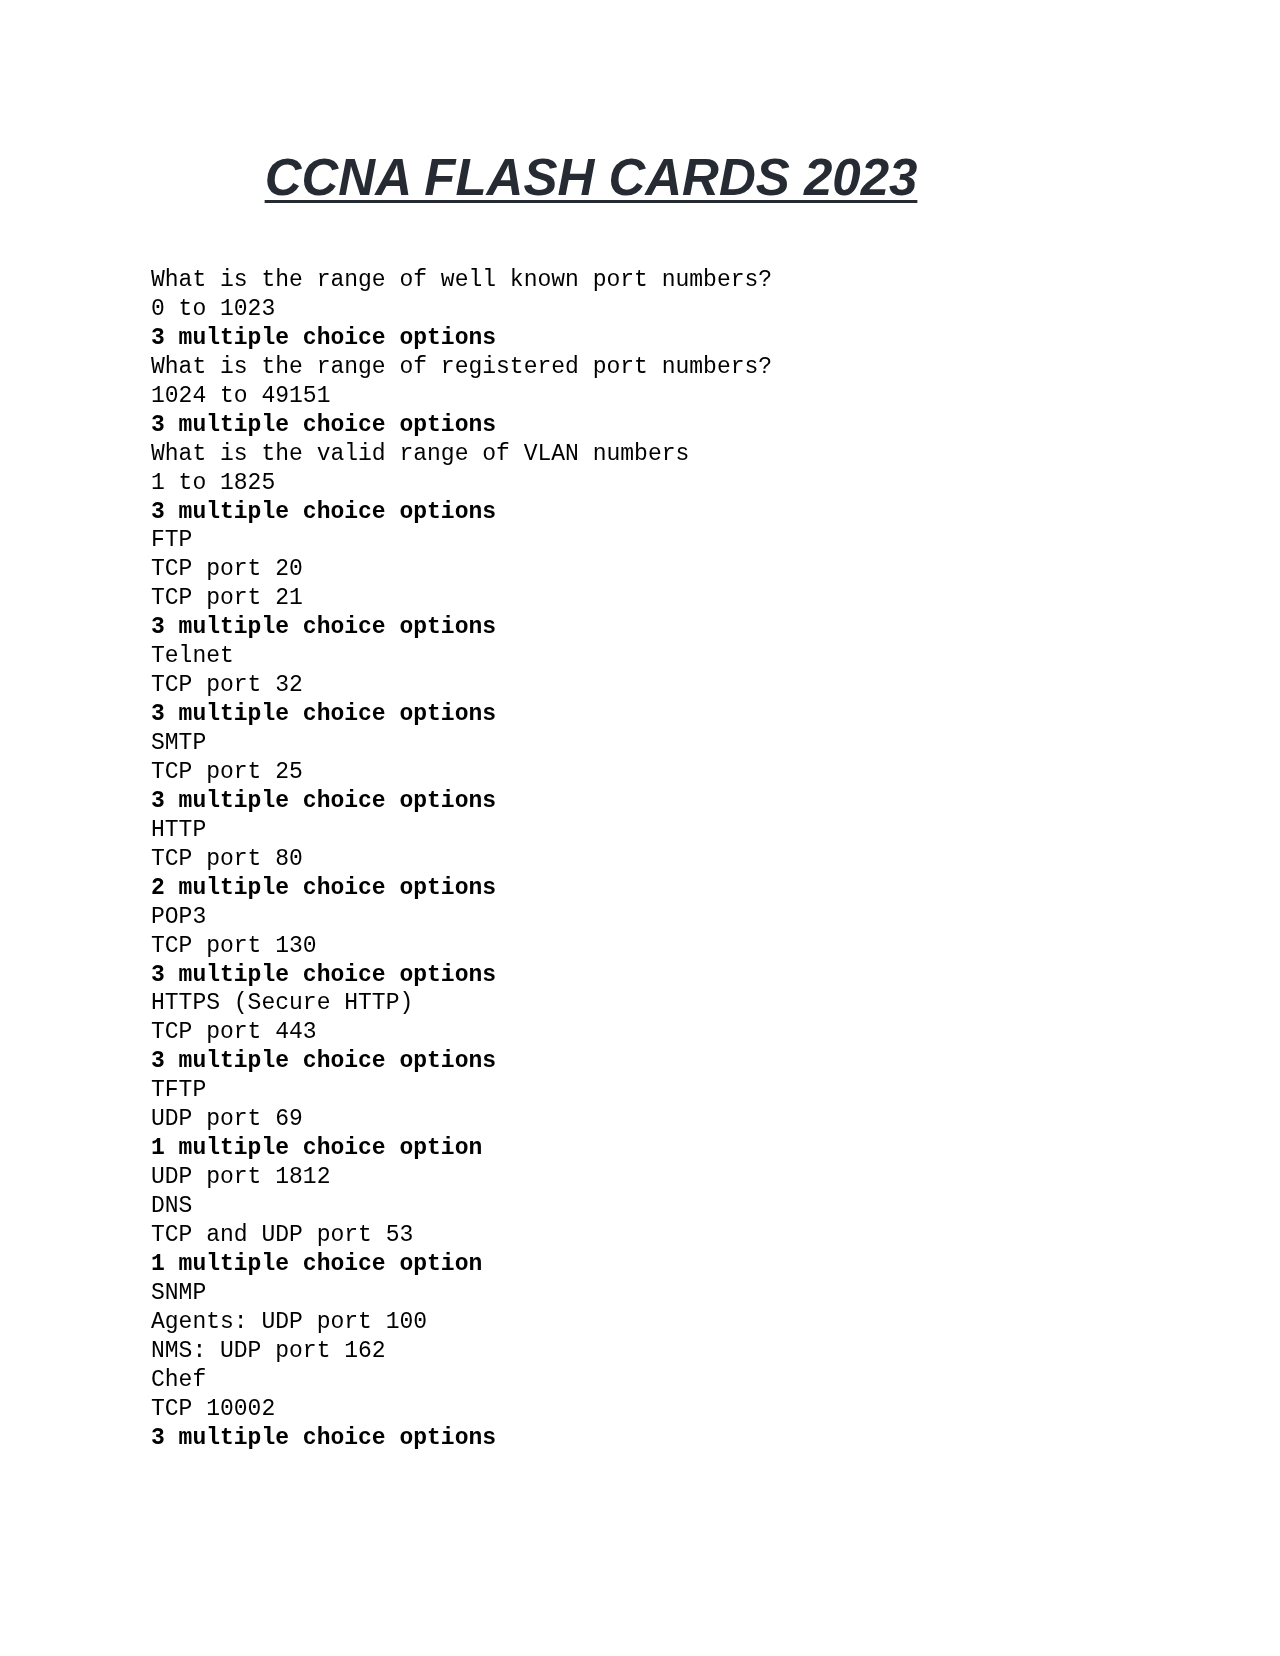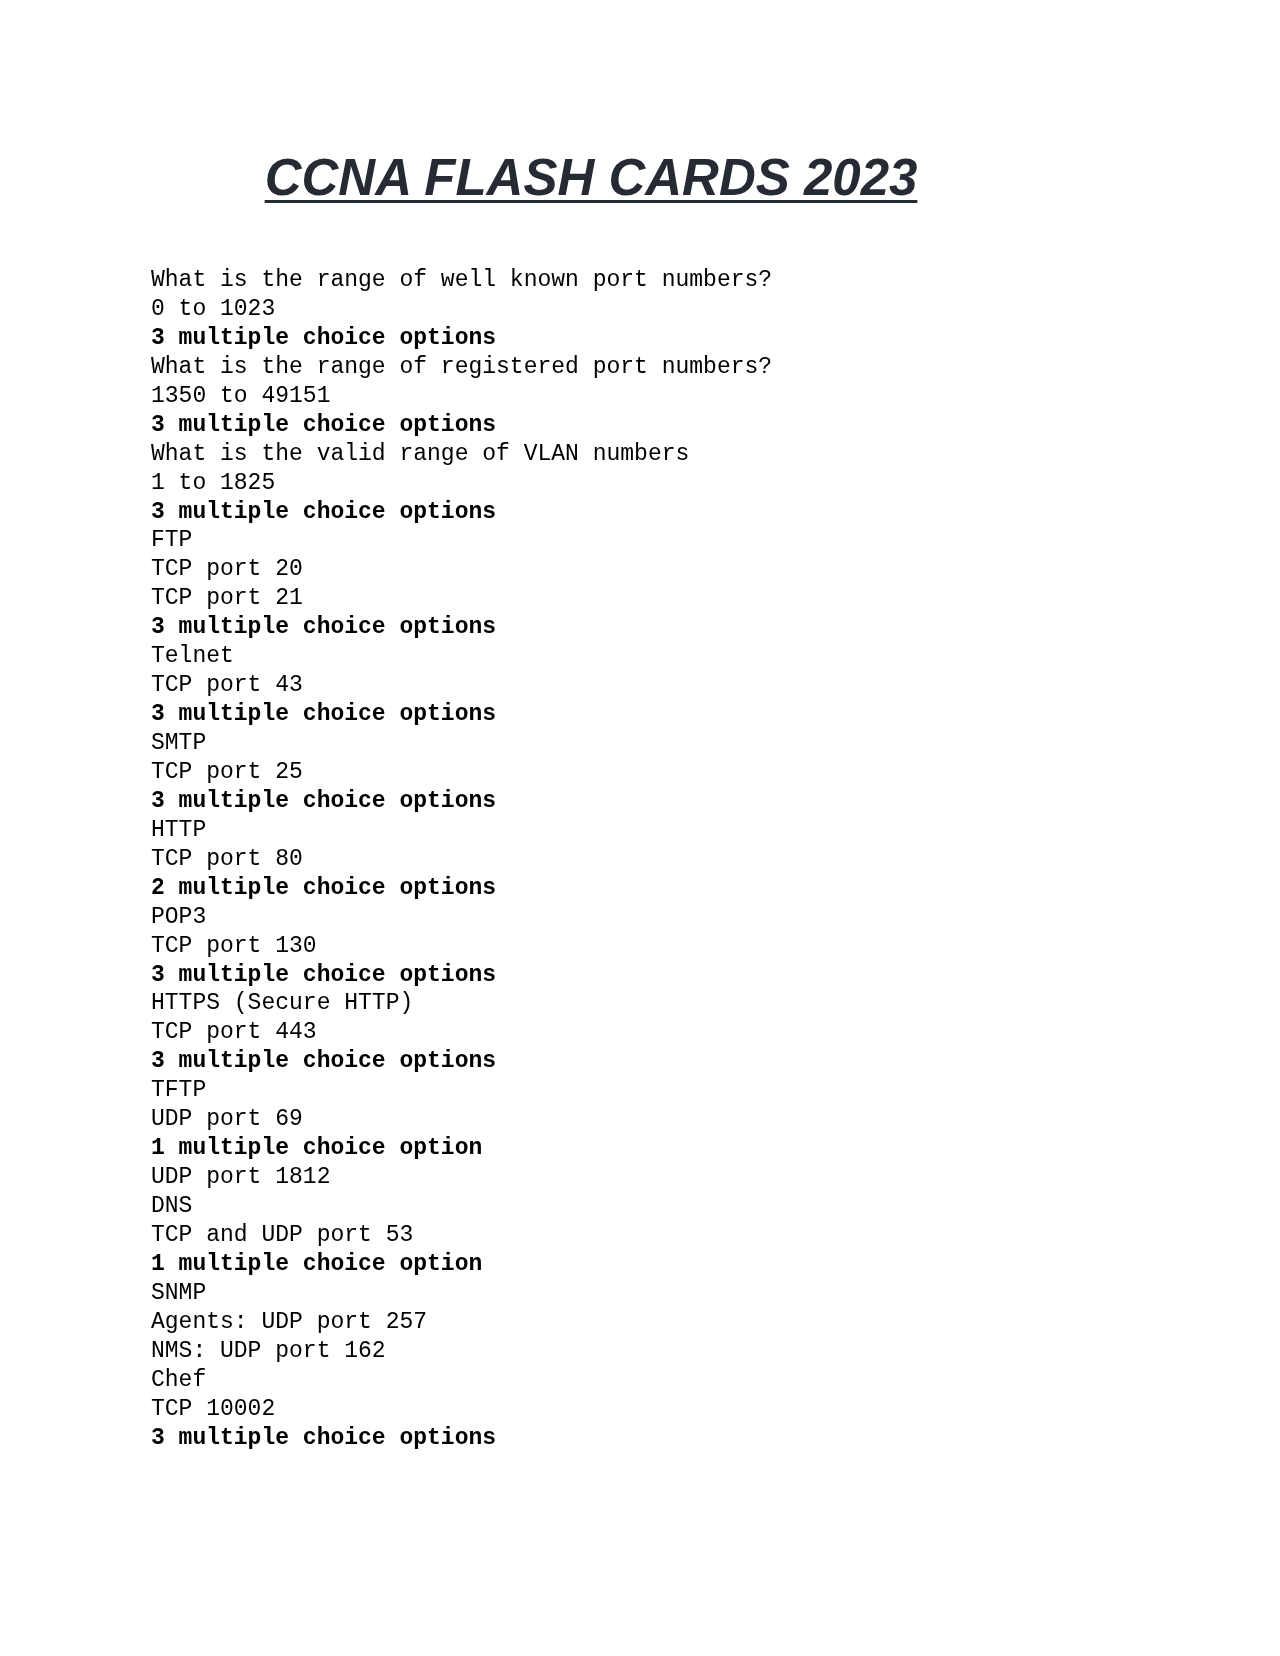--- a/index.html
+++ b/index.html
@@ -63,31 +63,31 @@
 </head>
 <body>
 
 <div class="page">
   <h1 class="doc-title"><span>CCNA FLASH CARDS 2023</span></h1>
   <ul class="lines" id="lines">
       <li class="line">What is the range of well known port numbers?</li>
       <li class="line">0 to 1023</li>
       <li class="line bold">3 multiple choice options</li>
       <li class="line">What is the range of registered port numbers?</li>
-      <li class="line">1350 to 49151</li>
+      <li class="line">1024 to 49151</li>
       <li class="line bold">3 multiple choice options</li>
       <li class="line">What is the valid range of VLAN numbers</li>
       <li class="line">1 to 1825</li>
       <li class="line bold">3 multiple choice options</li>
       <li class="line">FTP</li>
       <li class="line">TCP port 20</li>
       <li class="line">TCP port 21</li>
       <li class="line bold">3 multiple choice options</li>
       <li class="line">Telnet</li>
-      <li class="line">TCP port 43</li>
+      <li class="line">TCP port 32</li>
       <li class="line bold">3 multiple choice options</li>
       <li class="line">SMTP</li>
       <li class="line">TCP port 25</li>
       <li class="line bold">3 multiple choice options</li>
       <li class="line">HTTP</li>
       <li class="line">TCP port 80</li>
       <li class="line bold">2 multiple choice options</li>
       <li class="line">POP3</li>
       <li class="line">TCP port 130</li>
       <li class="line bold">3 multiple choice options</li>
@@ -95,19 +95,19 @@
       <li class="line">TCP port 443</li>
       <li class="line bold">3 multiple choice options</li>
       <li class="line">TFTP</li>
       <li class="line">UDP port 69</li>
       <li class="line bold">1 multiple choice option</li>
       <li class="line">UDP port 1812</li>
       <li class="line">DNS</li>
       <li class="line">TCP and UDP port 53</li>
       <li class="line bold">1 multiple choice option</li>
       <li class="line">SNMP</li>
-      <li class="line">Agents: UDP port 257</li>
+      <li class="line">Agents: UDP port 100</li>
       <li class="line">NMS: UDP port 162</li>
       <li class="line">Chef</li>
       <li class="line">TCP 10002</li>
       <li class="line bold">3 multiple choice options</li>
     </ul>
 </div>
 
 </body></html>

